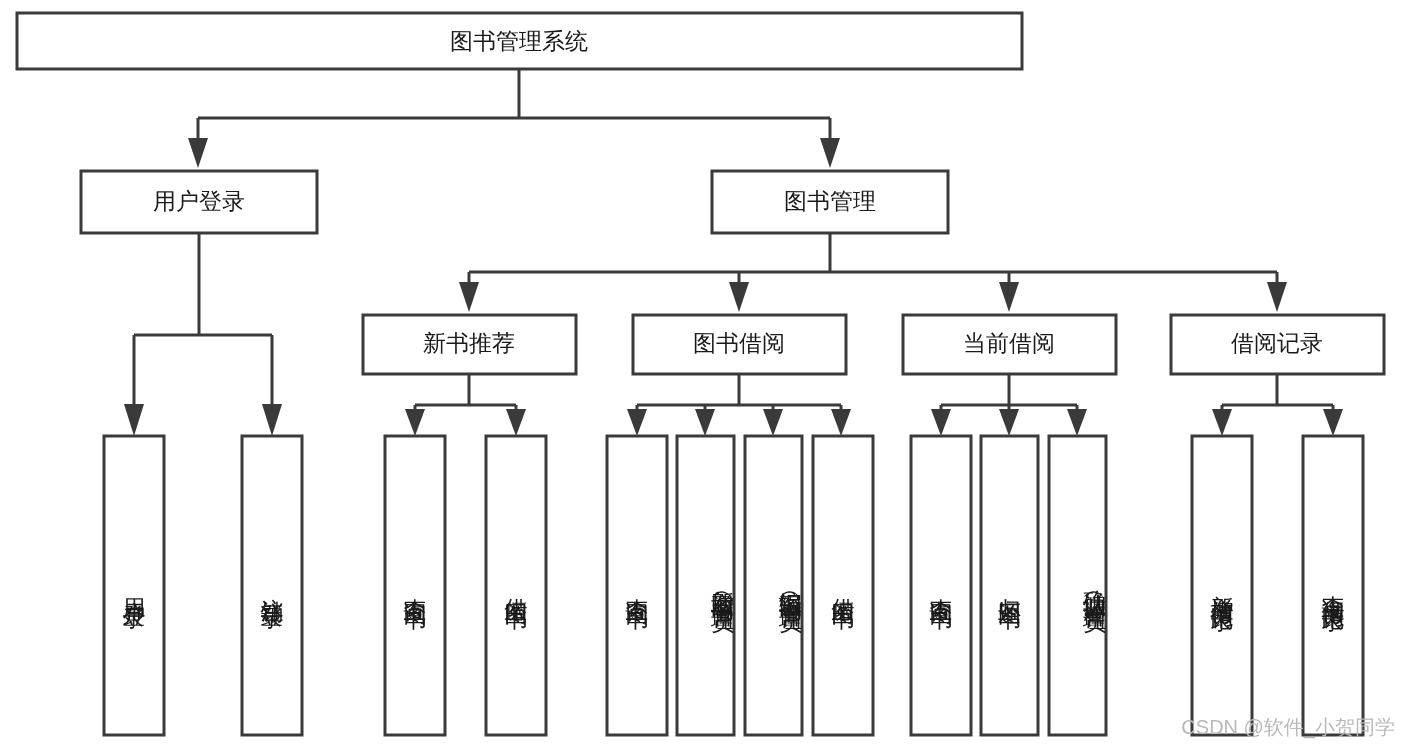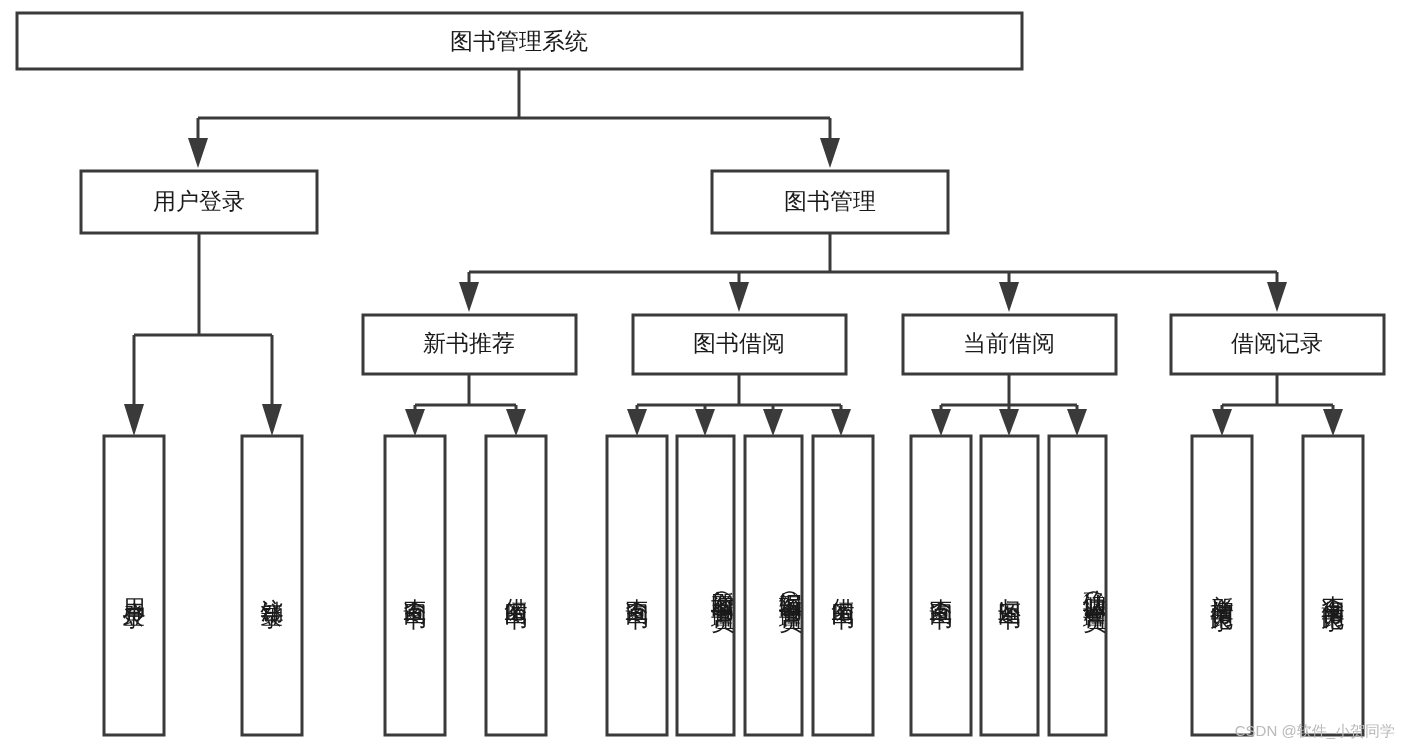--- a/index.html
+++ b/index.html
@@ -62,21 +62,21 @@
     justify-content: center;
     text-align: center;
     white-space: nowrap;
     user-select: none;
   }
   .watermark {
     position: absolute;
     right: 10px;
     bottom: 4px;
     font-family: "Liberation Sans", "DejaVu Sans", sans-serif;
-    font-size: 15px;
+    font-size: 20px;
     color: #b9b9b9;
     white-space: nowrap;
     user-select: none;
   }
 </style>
 </head>
 <body>
 
 <div id="diagram-root">
 

